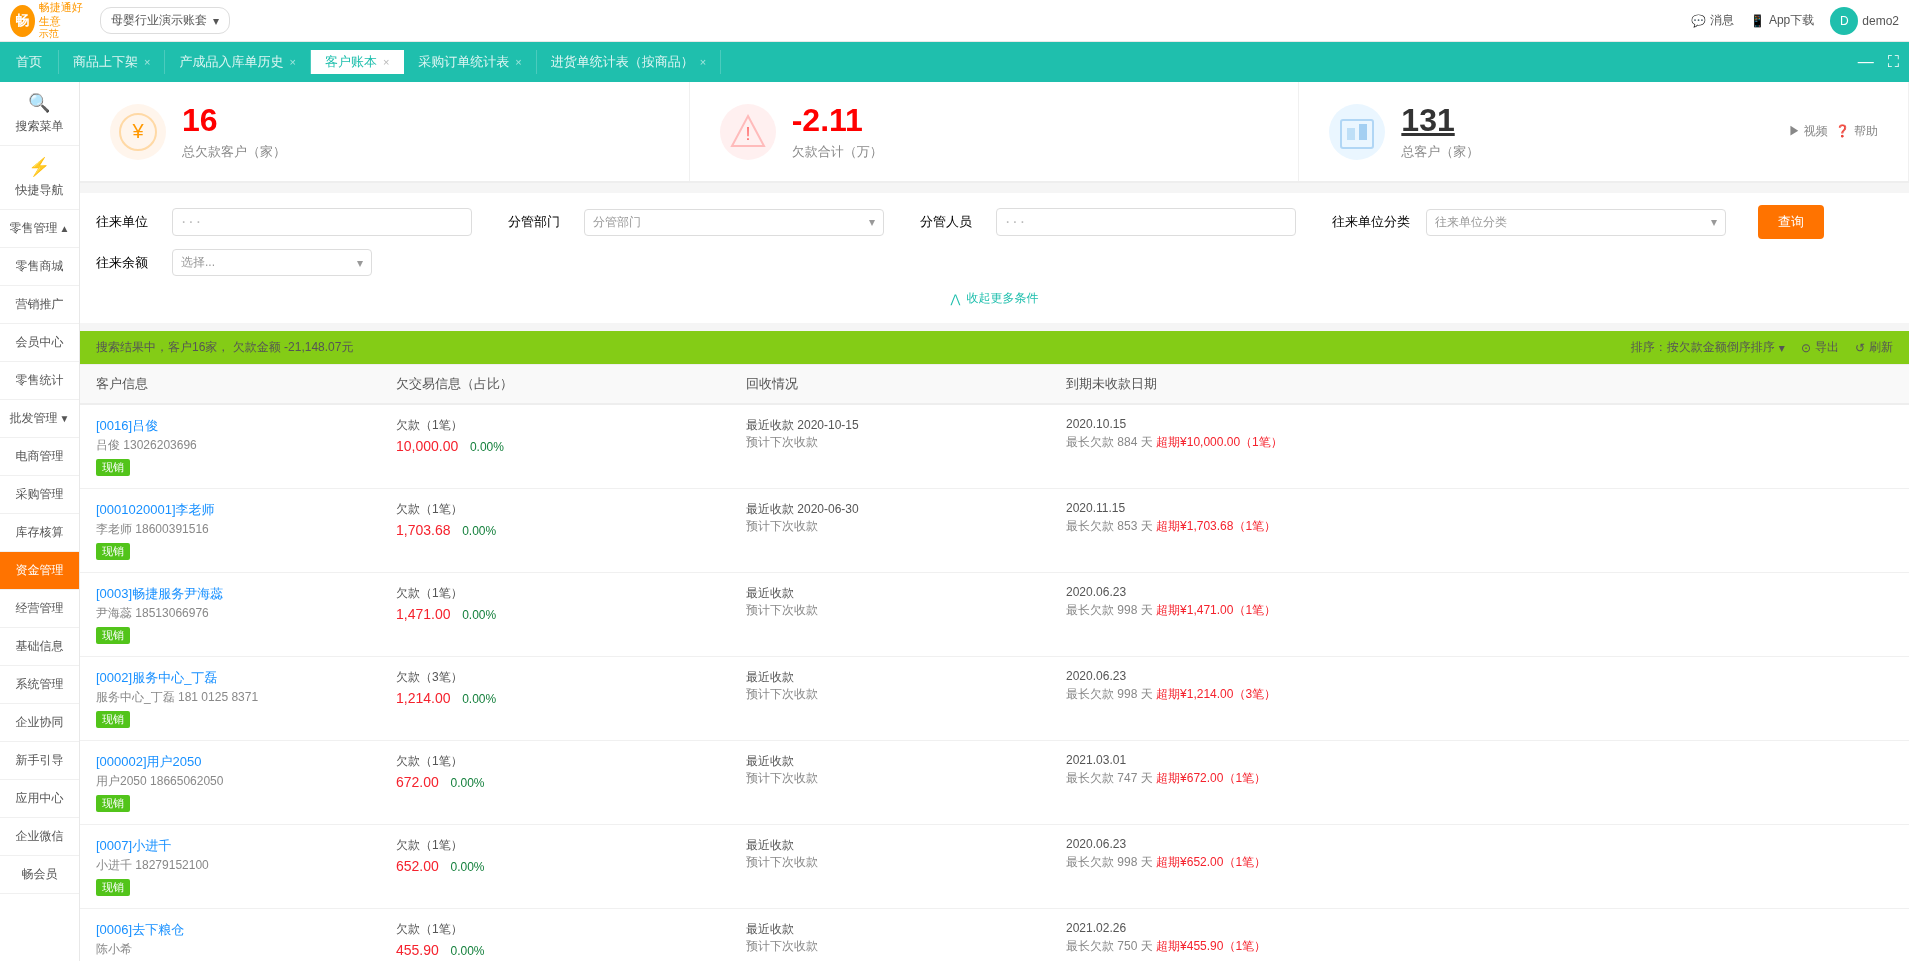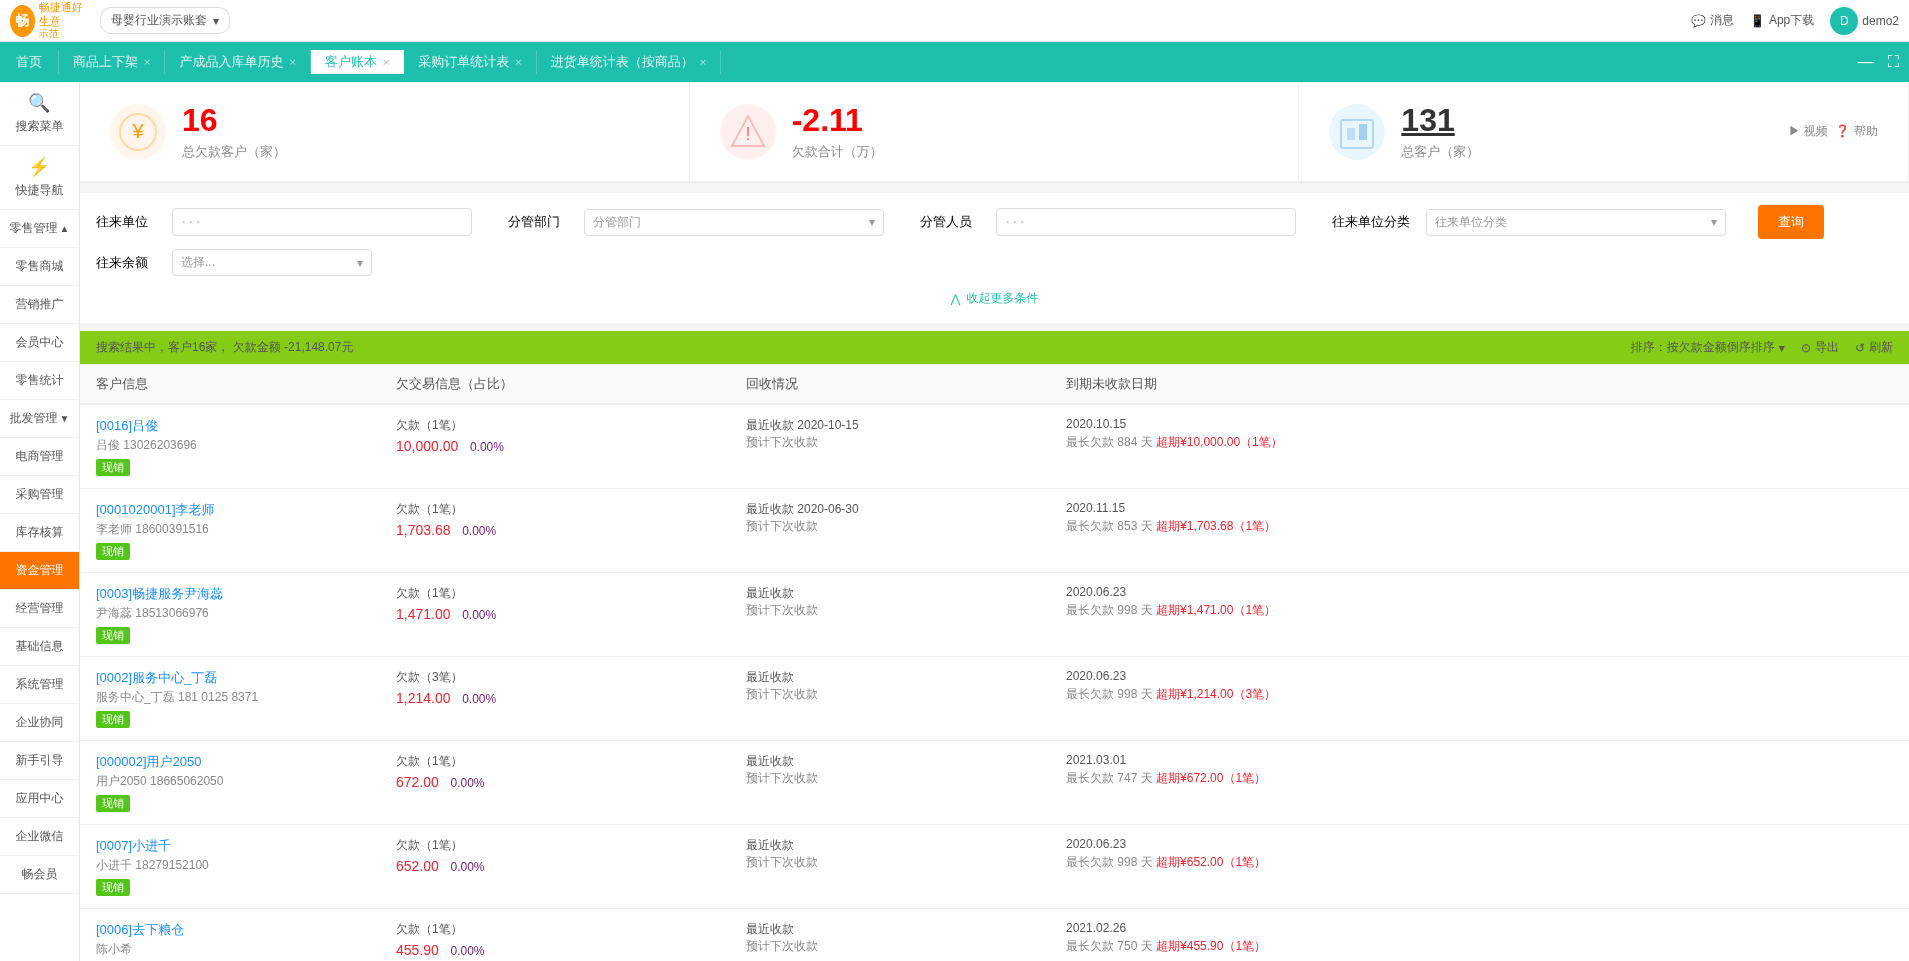--- a/index.html
+++ b/index.html
@@ -67,21 +67,21 @@
     .sort-btn { display: flex; align-items: center; gap: 4px; cursor: pointer; }
 
     
     .table-container { background: #fff; margin: 0; }
     .table-header { display: grid; grid-template-columns: 300px 350px 320px 1fr; padding: 10px 16px; background: #f9f9f9; border-bottom: 2px solid #eee; font-size: 13px; font-weight: 500; color: #555; }
     .table-row { display: grid; grid-template-columns: 300px 350px 320px 1fr; padding: 12px 16px; border-bottom: 1px solid #f0f0f0; align-items: start; }
     .customer-name { color: #1890ff; font-size: 13px; cursor: pointer; }
     .customer-sub { font-size: 12px; color: #888; margin: 2px 0; }
     .tag-green { background: #52c41a; color: #fff; font-size: 11px; padding: 1px 6px; border-radius: 2px; display: inline-block; margin-top: 3px; }
     .debt-amount { color: #f5222d; font-size: 14px; font-weight: 500; }
-    .debt-ratio { color: #701a75; font-size: 12px; margin-left: 8px; }
+    .debt-ratio { color: #15803d; font-size: 12px; margin-left: 8px; }
     .debt-label { font-size: 12px; color: #555; margin-bottom: 4px; }
     .collection-info { font-size: 12px; }
     .collection-date { color: #555; }
     .collection-next { color: #888; }
     .overdue-info { font-size: 12px; }
     .overdue-date { color: #555; margin-bottom: 3px; }
     .overdue-days { color: #888; }
     .overdue-amount { color: #f5222d; cursor: pointer; }
 
     

